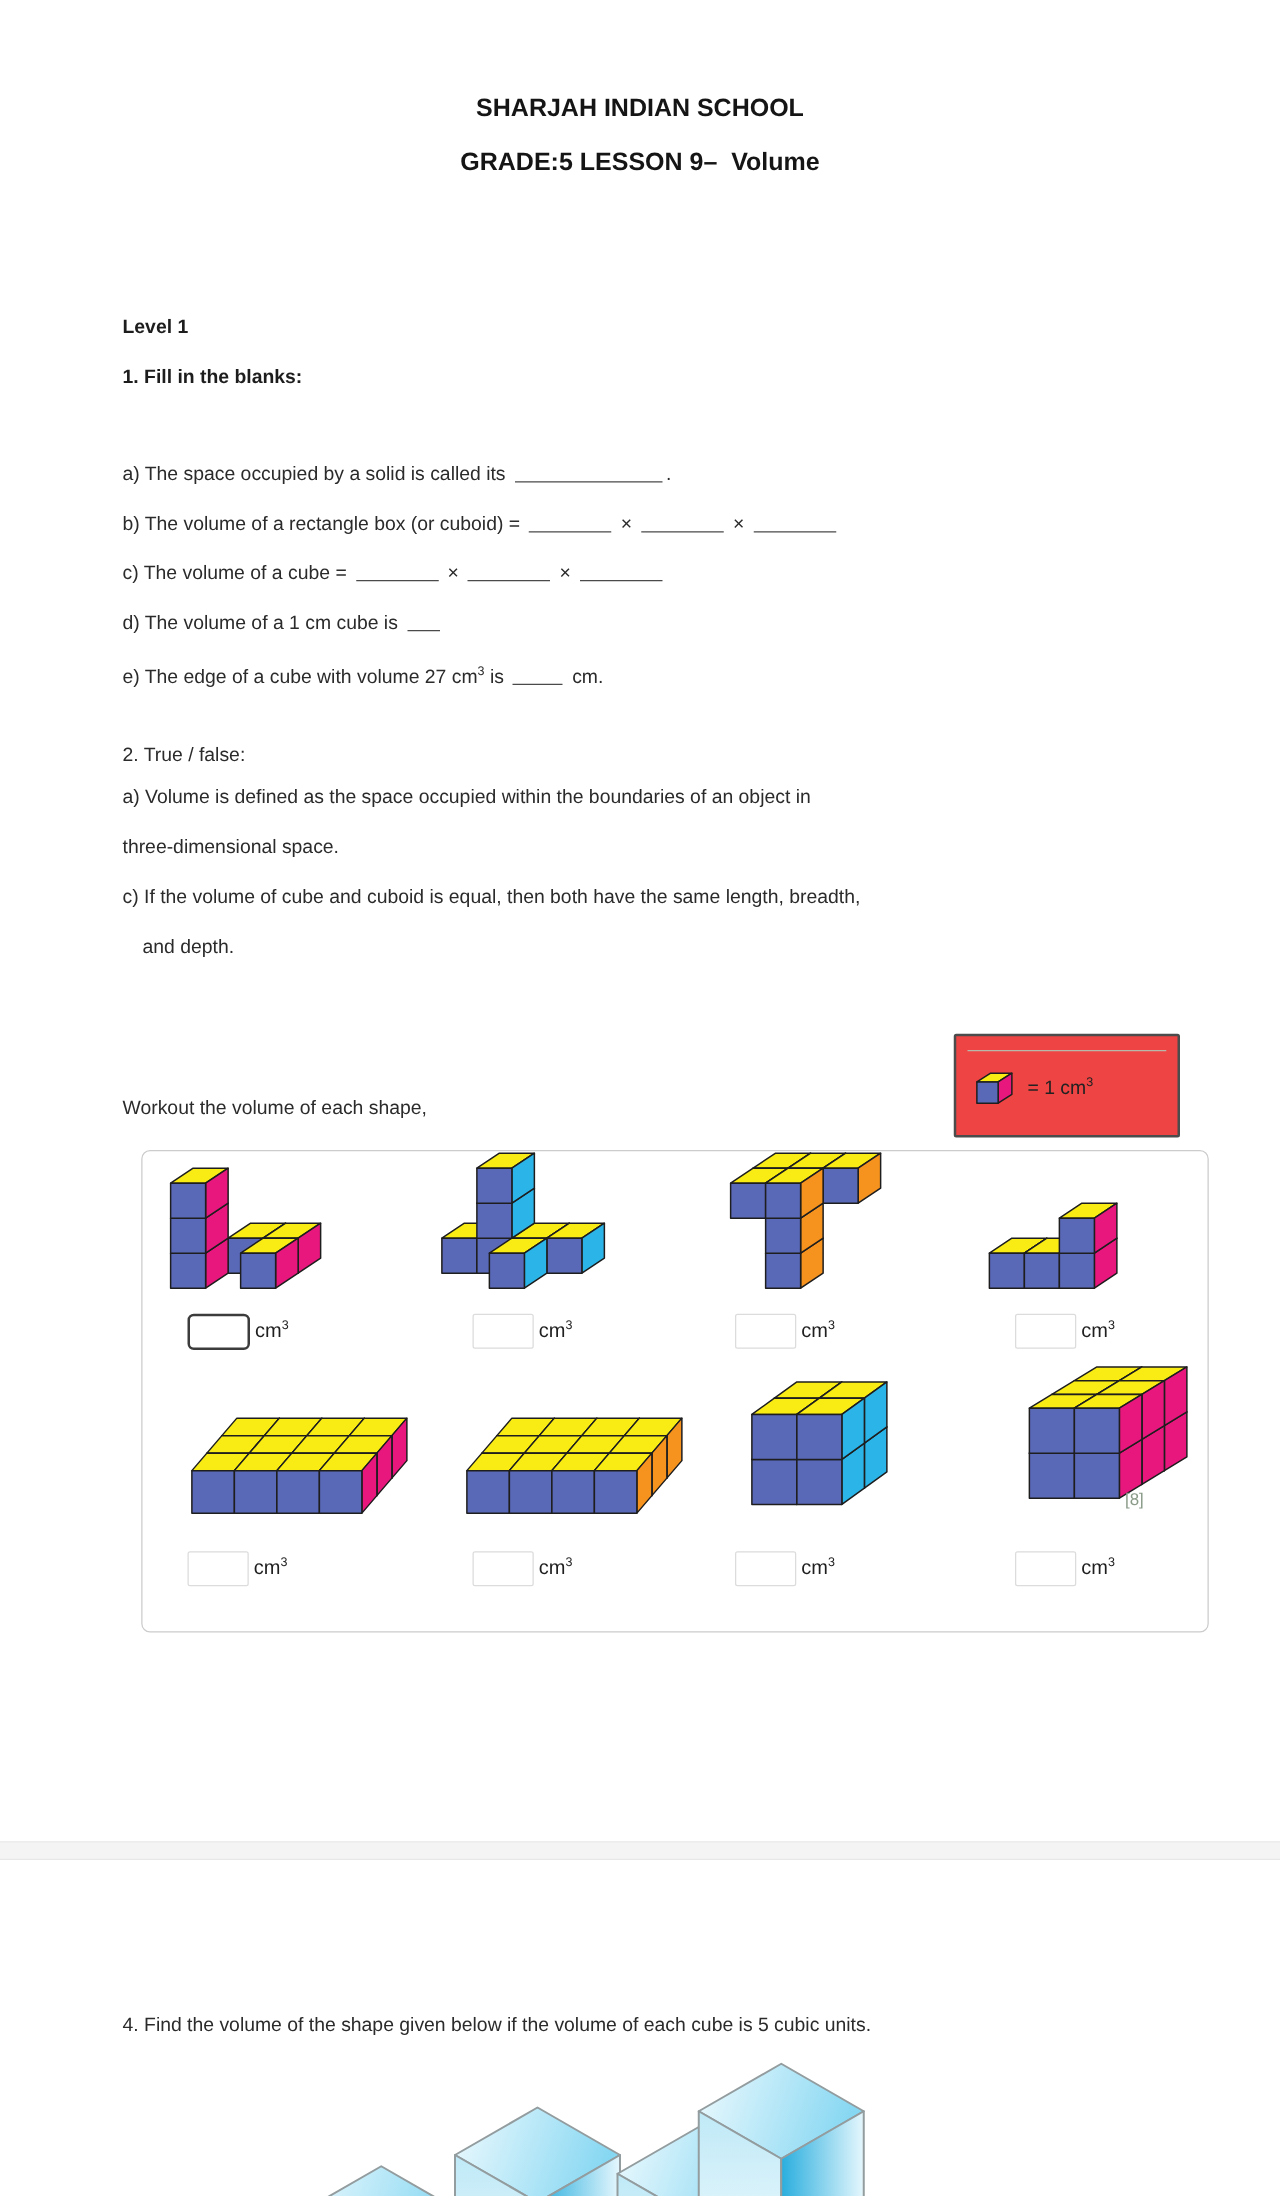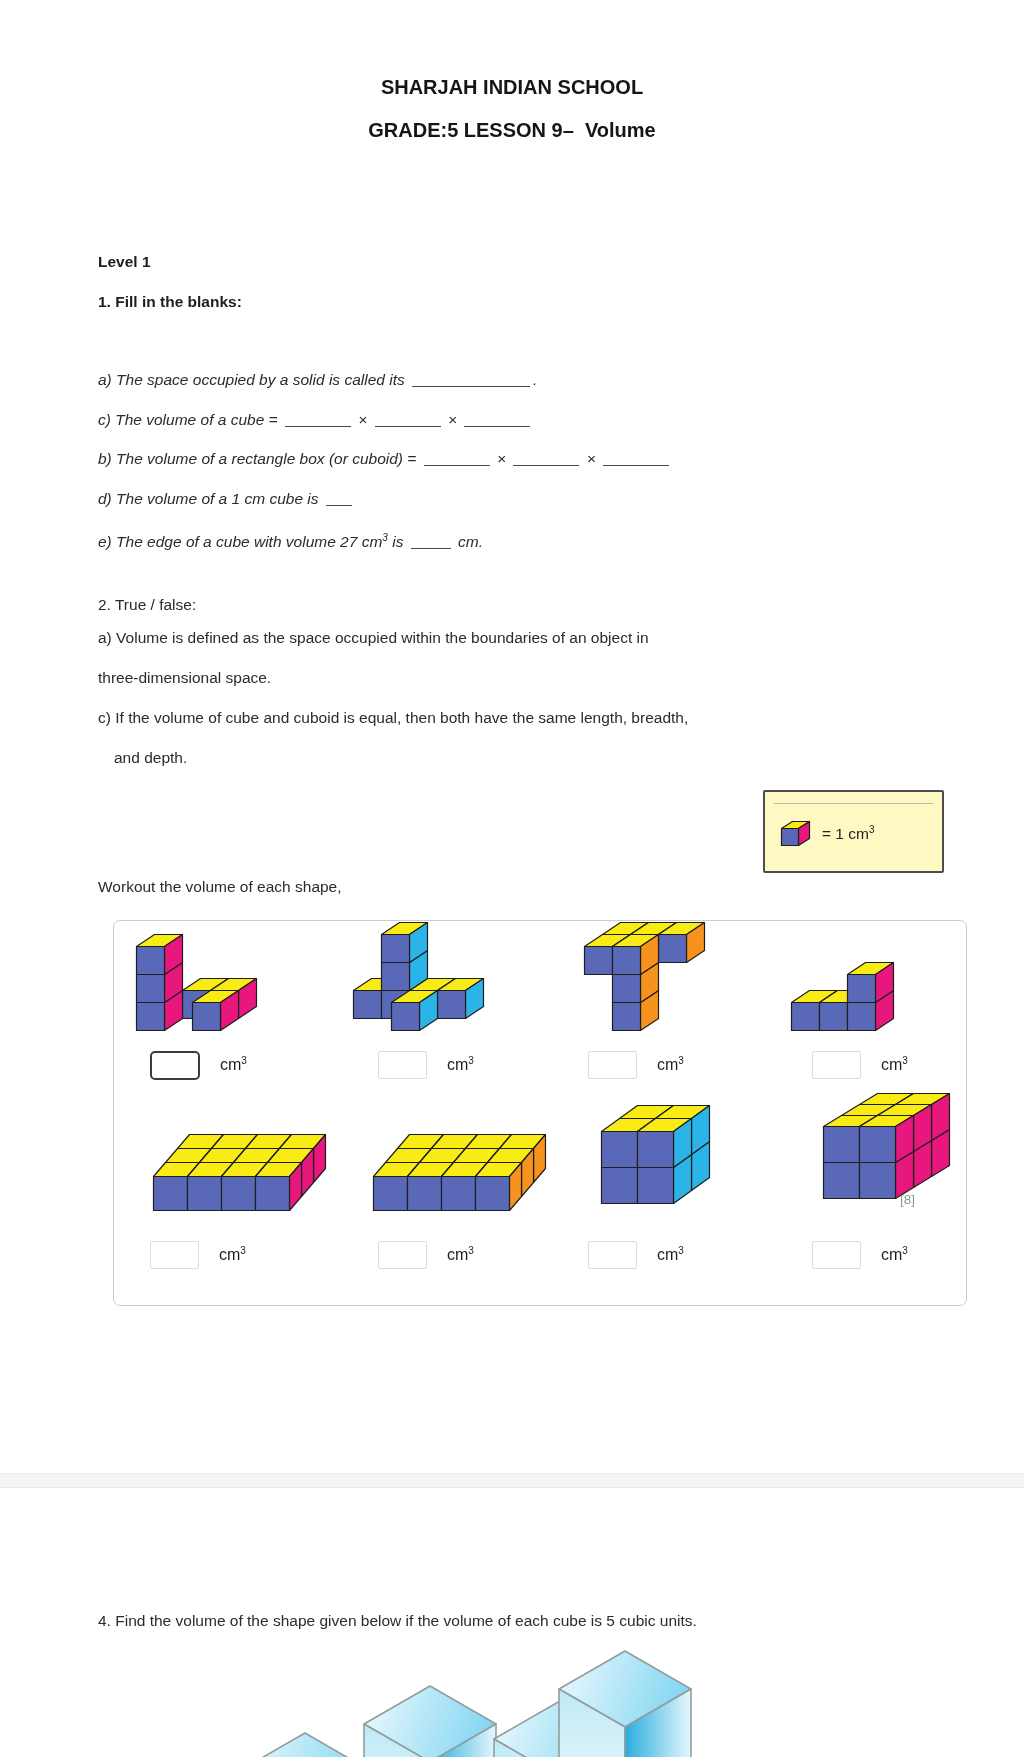--- a/index.html
+++ b/index.html
@@ -5,35 +5,35 @@
   html,body{margin:0;padding:0;}
   body{width:1024px;height:1757px;position:relative;background:#ffffff;overflow:hidden;
        font-family:"Liberation Sans", sans-serif;color:#2a2a2a;}
   #page{position:absolute;inset:0;background:#fff;padding-left:40px;}
   .abs{position:absolute;}
   .hdr{position:absolute;top:66px;left:0;width:1024px;text-align:center;
        font-weight:bold;font-size:20px;color:#151515;}
   .hdr div{line-height:43px;}
   .bold15{font-weight:bold;font-size:15.5px;color:#1d1d1d;text-align:center;}
   .body-text{font-size:15.5px;color:#2b2b2b;}
-  .q-block div.q-line{height:39.5px;line-height:39.5px;white-space:nowrap;font-style:italic;}
+  .q-block div.q-line{height:39.5px;line-height:39.5px;white-space:nowrap;}
   .q2-block div.q-line{height:40px;line-height:40px;white-space:nowrap;}
   .blank{display:inline-block;border-bottom:1.4px solid #4a4a4a;height:13px;
          margin:0 3px;vertical-align:-2px;}
   sup{font-size:10px;}
-  .legend-box{position:absolute;left:763px;top:790px;width:177px;height:79px;
-              border:2px solid #4c4c4c;background:#fef9c3;border-radius:2px;}
+  .legend-box{position:absolute;left:763px;top:827px;width:177px;height:79px;
+              border:2px solid #4c4c4c;background:#ef4444;border-radius:2px;}
   .legend-line{position:absolute;left:9px;right:9px;top:11px;border-top:1.6px solid #b8b8aa;}
   .legend-text{position:absolute;left:57px;top:32px;font-size:15.5px;color:#222;}
   .shapes-panel{position:absolute;left:113px;top:920px;width:852px;height:384px;
                 border:1.5px solid #cccccc;border-radius:7px;background:#fff;}
   .ans-group{position:absolute;height:30px;display:flex;align-items:center;}
   .ans-box{width:47px;height:26px;background:#fff;border:1px solid #dcdcdc;border-radius:2px;}
   .ans-box.strong{border:2.2px solid #3c3c3c;border-radius:5px;width:46px;height:25px;}
-  .ans-unit{margin-left:20px;font-size:16px;color:#1f1f1f;}
+  .ans-unit{margin-left:4px;font-size:16px;color:#1f1f1f;}
   .marks{position:absolute;left:900px;top:1192px;font-size:13.5px;color:#8a9b88;}
   .divider{position:absolute;left:0;top:1473px;width:1024px;height:13px;background:#f4f4f4;
            border-top:1px solid #eaeaea;border-bottom:1px solid #e7e7e7;}
   .q4-text{position:absolute;left:98px;top:1612px;font-size:15.5px;color:#2b2b2b;white-space:nowrap;}
   .shape-fig{position:absolute;}
 </style>
 </head>
 <body>
 
 <div id="page">
@@ -42,22 +42,22 @@
     <div>SHARJAH INDIAN SCHOOL</div>
     <div>GRADE:5 LESSON 9–&nbsp; Volume</div>
   </div>
 
   <div class="abs bold15" style="left:98px;top:253px;">Level 1</div>
 
   <div class="abs bold15" style="left:98px;top:293px;">1. Fill in the blanks:</div>
 
   <div class="abs q-block body-text" id="q1-items" style="left:98px;top:360px;">
       <div class="q-line">a) The space occupied by a solid is called its <span class="blank" style="width: 118px;"></span>.</div>
+      <div class="q-line">b) The volume of a rectangle box (or cuboid) = <span class="blank" style="width: 66px;"></span> × <span class="blank" style="width: 66px;"></span> × <span class="blank" style="width: 66px;"></span></div>
       <div class="q-line">c) The volume of a cube = <span class="blank" style="width: 66px;"></span> × <span class="blank" style="width: 66px;"></span> × <span class="blank" style="width: 66px;"></span></div>
-      <div class="q-line">b) The volume of a rectangle box (or cuboid) = <span class="blank" style="width: 66px;"></span> × <span class="blank" style="width: 66px;"></span> × <span class="blank" style="width: 66px;"></span></div>
       <div class="q-line">d) The volume of a 1 cm cube is <span class="blank" style="width: 26px;"></span></div>
       <div class="q-line">e) The edge of a cube with volume 27 cm<sup>3</sup> is <span class="blank" style="width: 40px;"></span> cm.</div>
     </div>
 
   <div class="abs body-text" style="left:98px;top:592px;line-height:26px;">2. True / false:</div>
 
   <div class="abs q2-block body-text" id="q2-lines" style="left:98px;top:618px;">
       <div class="q-line" style="padding-left: 0px;">a) Volume is defined as the space occupied within the boundaries of an object in</div>
       <div class="q-line" style="padding-left: 0px;">three-dimensional space.</div>
       <div class="q-line" style="padding-left: 0px;">c) If the volume of cube and cuboid is equal, then both have the same length, breadth,</div>

